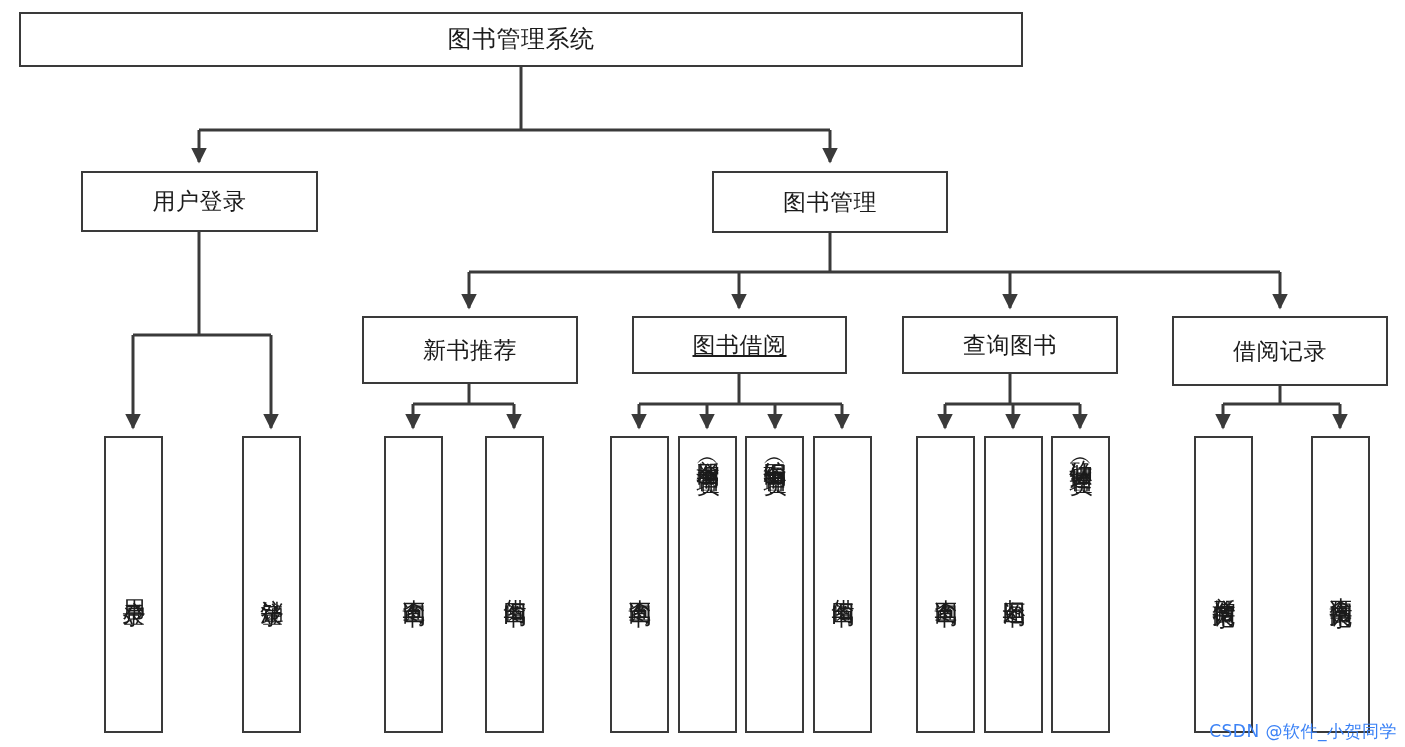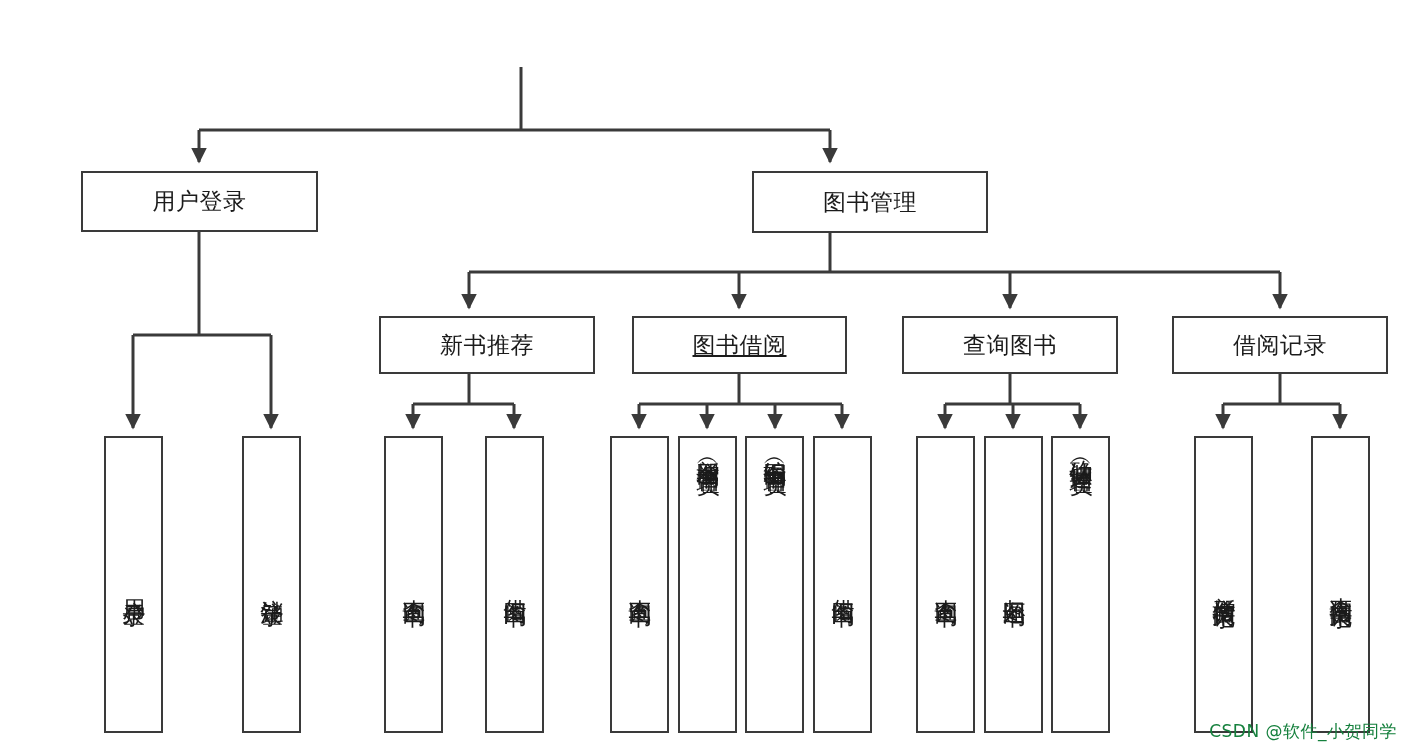--- a/index.html
+++ b/index.html
@@ -67,21 +67,21 @@
   }
   .node.vertical.centered {
     align-items: center;
     padding-top: 0;
   }
   #watermark {
     position: absolute;
     right: 8px;
     bottom: 4px;
     font-size: 17px;
-    color: #15803d;
+    color: #3b82f6;
     letter-spacing: 0.5px;
     z-index: 5;
     white-space: nowrap;
     font-family: "DejaVu Sans", "Liberation Sans", sans-serif;
   }
 </style>
 </head>
 <body>
 
 <div id="diagram-canvas">
@@ -130,38 +130,41 @@
       <path d="M 1013 404 L 1013 428" marker-end="url(#arrow)"></path>
       <path d="M 1080 404 L 1080 428" marker-end="url(#arrow)"></path>
 
       <path d="M 1280 374 L 1280 404"></path>
       <path d="M 1223 404 L 1340 404"></path>
       <path d="M 1223 404 L 1223 428" marker-end="url(#arrow)"></path>
       <path d="M 1340 404 L 1340 428" marker-end="url(#arrow)"></path>
     </g>
   </svg>
 
+  <div class="node horizontal root" style="left:19px; top:12px; width:1004px; height:55px;">
+    <span class="label">图书管理系统</span>
+  </div>
 
   <div class="node horizontal" style="left:81px; top:171px; width:237px; height:61px;">
     <span class="label">用户登录</span>
   </div>
-  <div class="node horizontal" style="left:752px; top:171px; width:236px; height:62px;">
+  <div class="node horizontal" style="left:712px; top:171px; width:236px; height:62px;">
     <span class="label">图书管理</span>
   </div>
 
-  <div class="node horizontal" style="left:379px; top:316px; width:216px; height:58px;">
+  <div class="node horizontal" style="left:362px; top:316px; width:216px; height:68px;">
     <span class="label">新书推荐</span>
   </div>
   <div class="node horizontal" style="left:632px; top:316px; width:215px; height:58px;text-decoration:underline;">
     <span class="label">图书借阅</span>
   </div>
   <div class="node horizontal" style="left:902px; top:316px; width:216px; height:58px;">
     <span class="label">查询图书</span>
   </div>
-  <div class="node horizontal" style="left:1172px; top:316px; width:216px; height:58px;">
+  <div class="node horizontal" style="left:1172px; top:316px; width:216px; height:70px;">
     <span class="label">借阅记录</span>
   </div>
 
   <div class="node vertical centered" style="left:104px; top:436px; width:59px; height:297px;">
     <span class="label">用户登录</span>
   </div>
   <div class="node vertical centered" style="left:242px; top:436px; width:59px; height:297px;">
     <span class="label">注销登录</span>
   </div>
 

